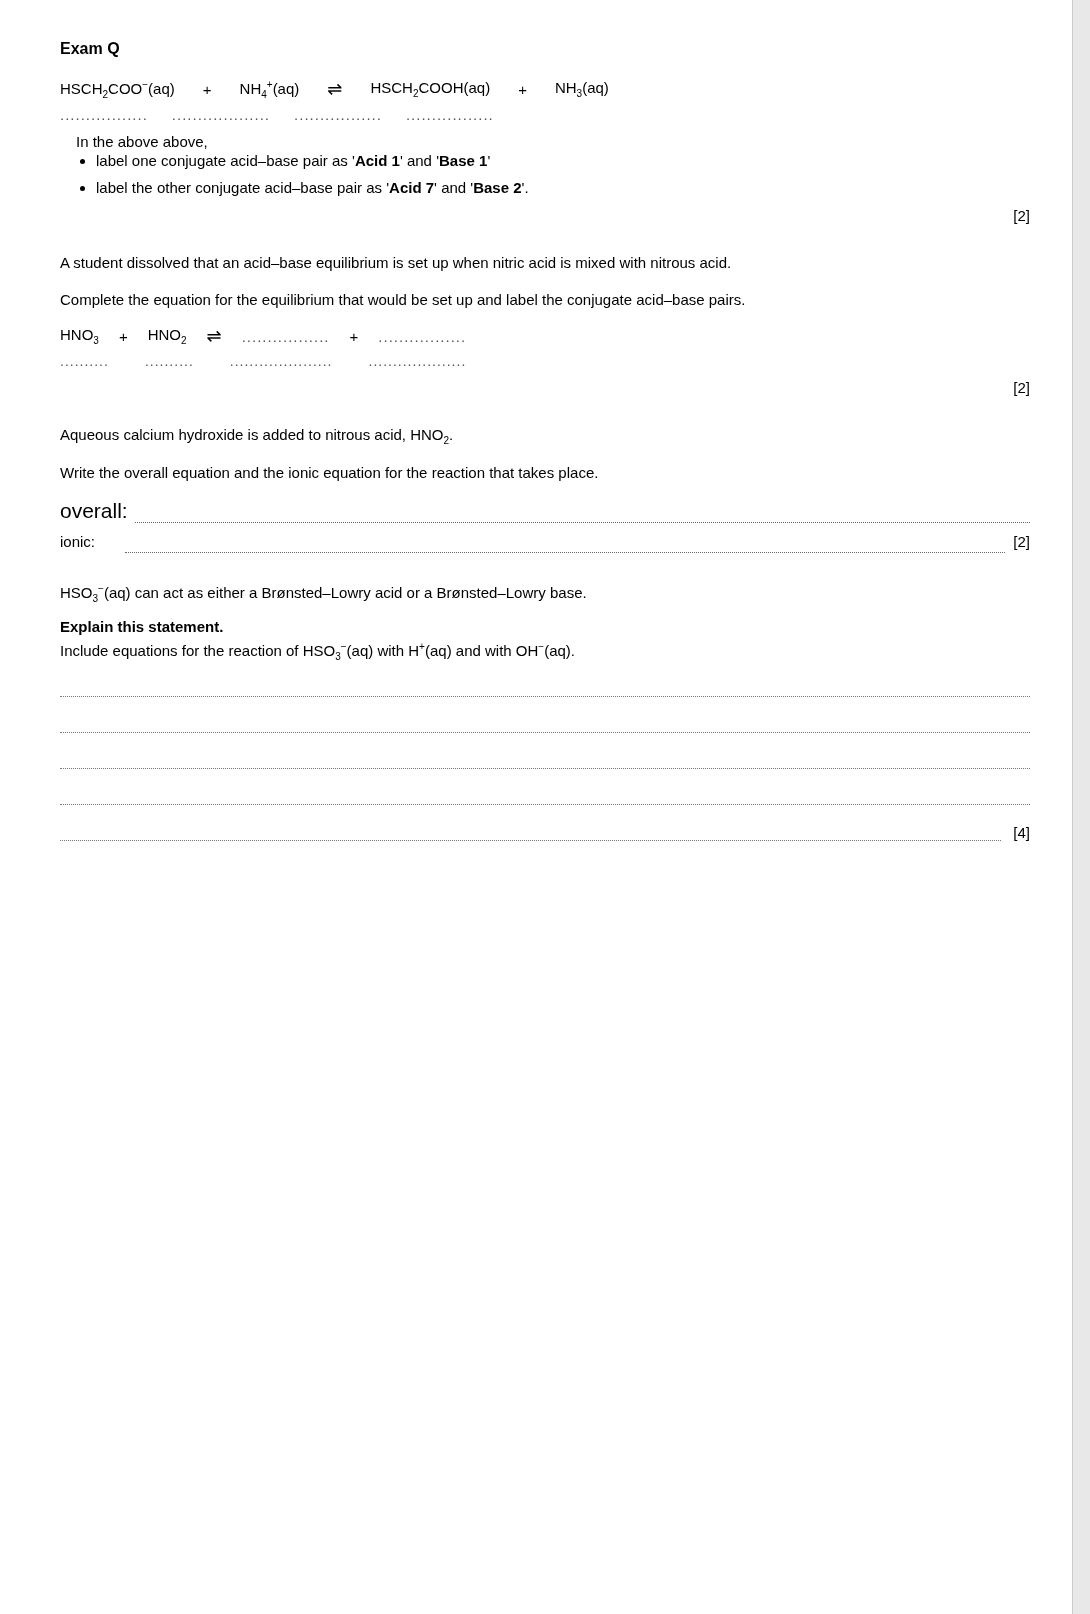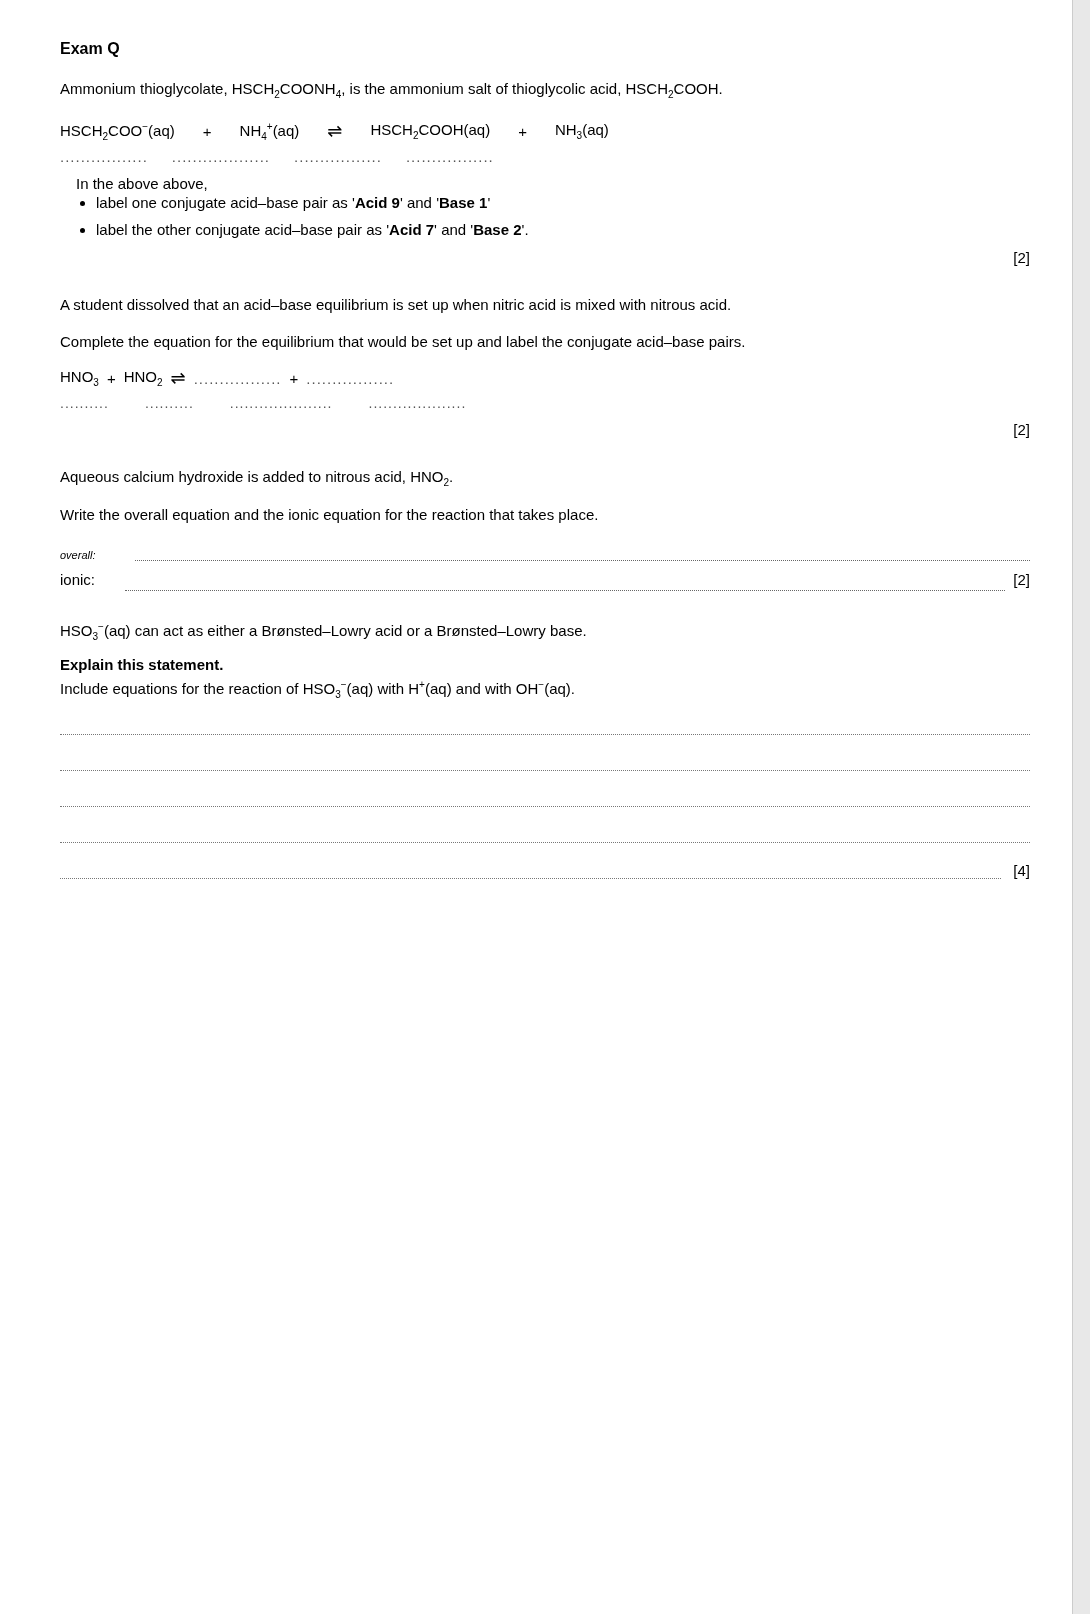--- a/index.html
+++ b/index.html
@@ -99,21 +99,21 @@
       font-size: 10px;
     }
 
     sup {
       font-size: 10px;
     }
 
     .hno3-equation {
       display: flex;
       align-items: center;
-      gap: 8px;
+      gap: 20px;
       margin: 14px 0 6px 0;
       font-size: 15px;
     }
 
     .dots-label-row {
       display: flex;
       align-items: center;
       gap: 36px;
       margin: 4px 0 10px 0;
       font-size: 14px;
@@ -127,22 +127,21 @@
     }
 
     .overall-row {
       display: flex;
       align-items: flex-end;
       margin-bottom: 10px;
     }
 
     .overall-label {
       min-width: 75px;
-      font-size: 11px;
-      font-style: italic;
+      font-size: 21px;
     }
 
     .overall-dots {
       flex: 1;
       border-bottom: 1px dotted #666;
       min-height: 20px;
     }
 
     .ionic-row {
       display: flex;
@@ -186,23 +185,20 @@
       margin-bottom: 8px;
       line-height: 1.6;
     }
   </style>
 </head>
 <body>
 
 <div class="page-title">Exam Q</div>
 
 <div class="section">
-  <div class="paragraph">
-    Ammonium thioglycolate, HSCH<sub>2</sub>COONH<sub>4</sub>, is the ammonium salt of thioglycolic acid, HSCH<sub>2</sub>COOH.
-  </div>
 
   <div class="equation-row">
     <span>HSCH<sub>2</sub>COO<sup>−</sup>(aq)</span>
     <span>+</span>
     <span>NH<sub>4</sub><sup>+</sup>(aq)</span>
     <span class="equilibrium-arrow">⇌</span>
     <span>HSCH<sub>2</sub>COOH(aq)</span>
     <span>+</span>
     <span>NH<sub>3</sub>(aq)</span>
   </div>
@@ -211,21 +207,21 @@
     <span class="dots">.................</span>
     <span class="dots">...................</span>
     <span class="dots">.................</span>
     <span class="dots">.................</span>
   </div>
 
   <div class="instructions">
     <div>In the above above,</div>
     <ul>
       <li>
-        label one conjugate acid–base pair as '<span class="bold">Acid 9</span>' and '<span class="bold">Base 1</span>'
+        label one conjugate acid–base pair as '<span class="bold">Acid 1</span>' and '<span class="bold">Base 1</span>'
       </li>
       <li>
         label the other conjugate acid–base pair as '<span class="bold">Acid 7</span>' and '<span class="bold">Base 2</span>'.
       </li>
     </ul>
   </div>
 
   <div class="marks">[2]</div>
 </div>
 

